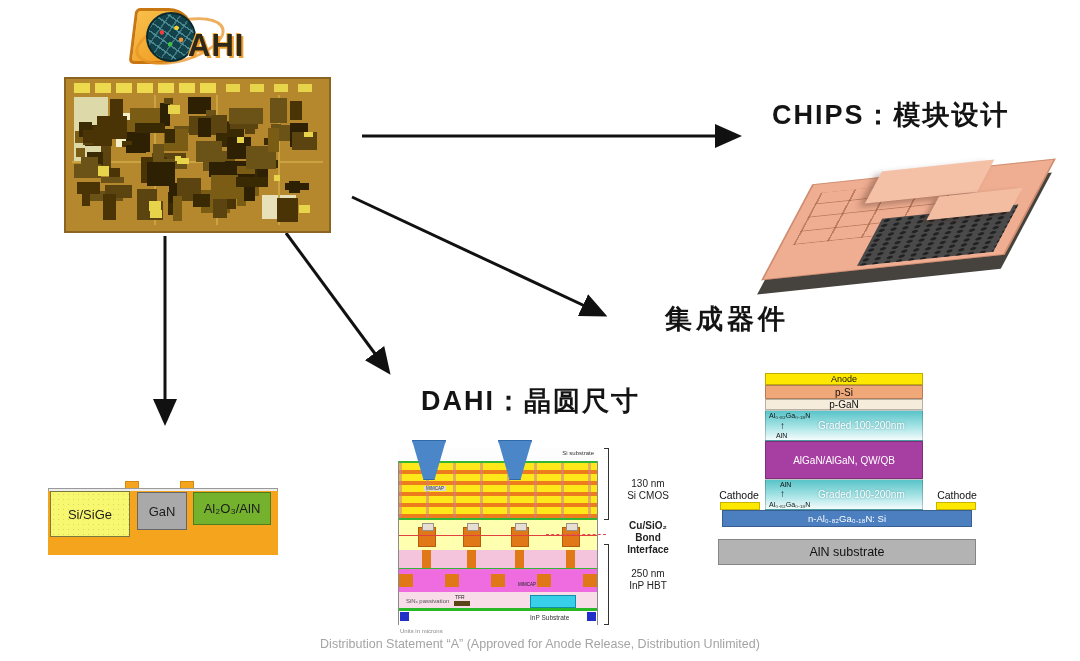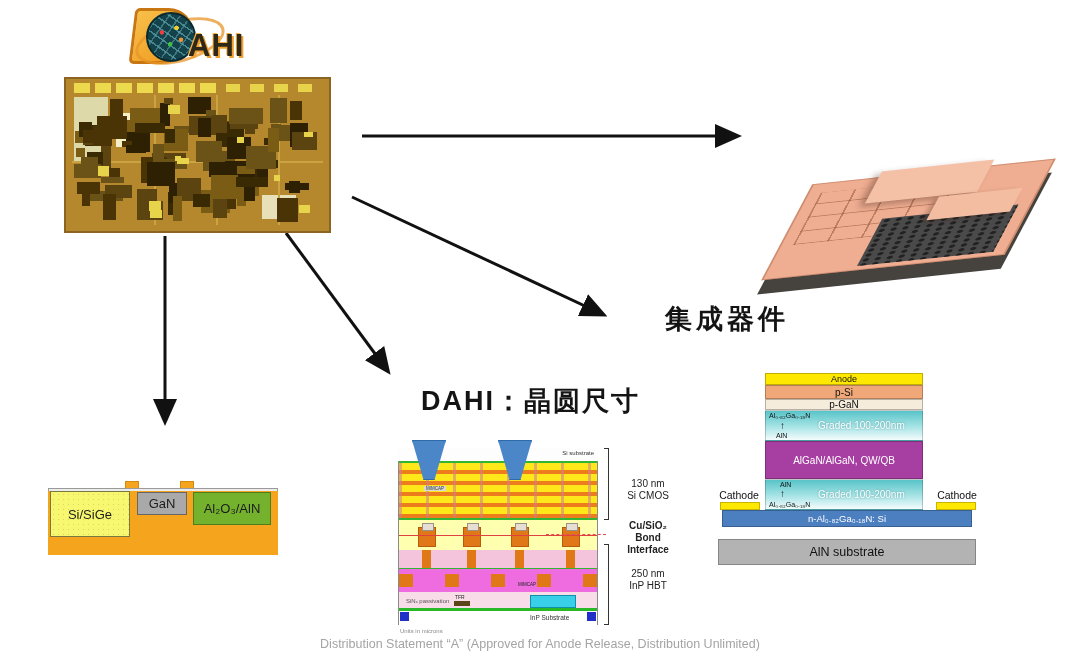--- a/index.html
+++ b/index.html
@@ -56,21 +56,21 @@
     box-shadow:-4px 5px 7px rgba(60,30,20,.3); }
 
   
   .rf { position:absolute; left:46px; top:478px; width:240px; height:85px; font-weight:400; }
   .rf .topline { position:absolute; left:2px; top:10px; width:230px; height:4px; background:#ececec; border:1px solid #9a9a9a; }
   .rf .tab { position:absolute; width:14px; height:9px; background:#f5a41e; border:1px solid #d88a10; top:3px; }
   .rf .substrate { position:absolute; left:2px; top:13px; width:230px; height:64px; background:#f5a41e; }
   .rf .blk { position:absolute; display:flex; align-items:center; justify-content:center; font-size:13px; color:#1c1c1c; }
   .rf .si  { left:4px;  top:13px; width:80px; height:46px; background:#f8f870; border:1px solid #787840;
     background-image:radial-gradient(circle, rgba(120,120,40,.25) .5px, transparent 1px); background-size:5px 5px; }
-  .rf .gan { left:91px; top:14px; width:50px; height:23px; background:#a9a9a9; border:1px solid #666; }
+  .rf .gan { left:91px; top:14px; width:50px; height:38px; background:#a9a9a9; border:1px solid #666; }
   .rf .alo { left:147px; top:14px; width:78px; height:33px; background:#74b22e; border:1px solid #4e7d1e; }
 
   
   .xsec { position:absolute; left:398px; top:438px; width:292px; height:205px; }
   .xsec .box { position:absolute; left:0; top:10px; width:200px; height:177px; background:#fff; border:1px solid #8a8a8a; }
   .xsec .lab { position:absolute; color:#333; }
   .xsec .strip-top { position:absolute; left:0; top:10px; width:200px; height:13px; background:#fdfdfd; }
   .xsec .metal { position:absolute; left:1px; top:23px; width:198px; height:59px; background-color:#ffe81a;
     background-image:
       repeating-linear-gradient(90deg, rgba(205,125,145,.55) 0 3px, transparent 3px 27px),
@@ -252,20 +252,21 @@
       <div style="position: absolute; left: 71px; top: 4px; width: 16px; height: 10px; background: rgb(236, 217, 78);"></div>
       <div style="position: absolute; left: 92px; top: 4px; width: 16px; height: 10px; background: rgb(236, 217, 78);"></div>
       <div style="position: absolute; left: 113px; top: 4px; width: 16px; height: 10px; background: rgb(236, 217, 78);"></div>
       <div style="position: absolute; left: 134px; top: 4px; width: 16px; height: 10px; background: rgb(236, 217, 78);"></div>
       <div style="position: absolute; left: 160px; top: 5px; width: 14px; height: 8px; background: rgb(232, 212, 74);"></div>
       <div style="position: absolute; left: 184px; top: 5px; width: 14px; height: 8px; background: rgb(232, 212, 74);"></div>
       <div style="position: absolute; left: 208px; top: 5px; width: 14px; height: 8px; background: rgb(232, 212, 74);"></div>
       <div style="position: absolute; left: 232px; top: 5px; width: 14px; height: 8px; background: rgb(232, 212, 74);"></div>
     </div>
 
+  <div class="heading" style="left:772px; top:97px;">CHIPS：模块设计</div>
   <div class="heading" style="left:665px; top:301px; letter-spacing:4px;">集成器件</div>
   <div class="heading" style="left:421px; top:383px;">DAHI：晶圆尺寸</div>
 
   <div class="chip3d">
     <div class="base"></div>
     <div class="plate">
       <div class="grid"></div>
       <div class="honey"></div>
       <div class="raise1"></div>
       <div class="raise2"></div>

